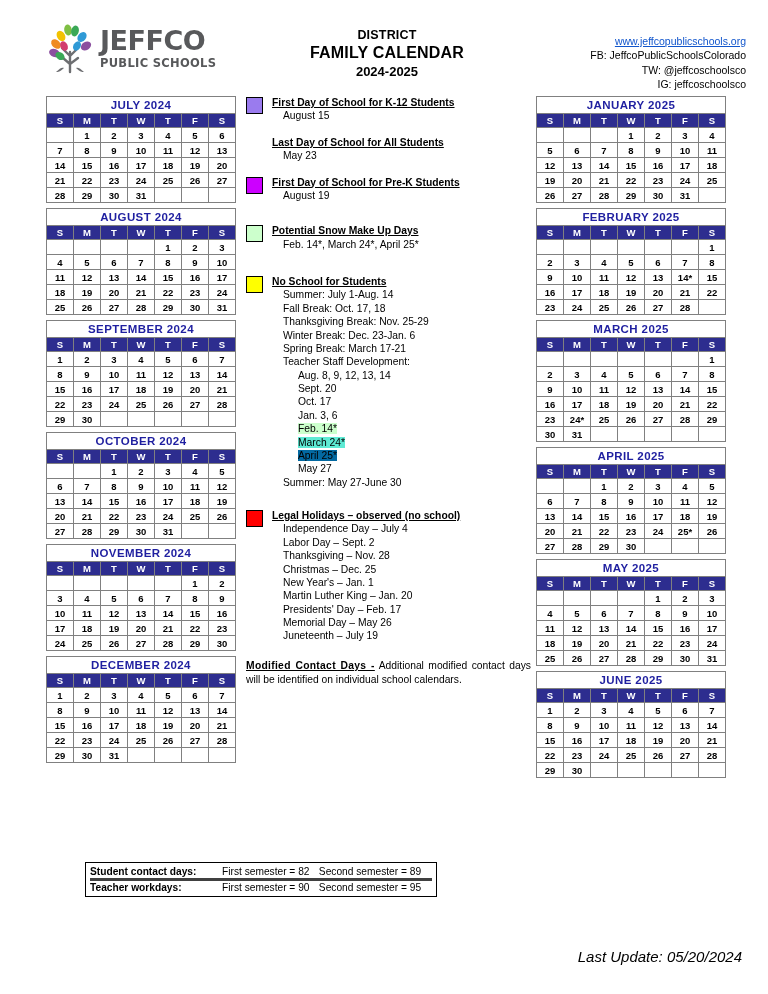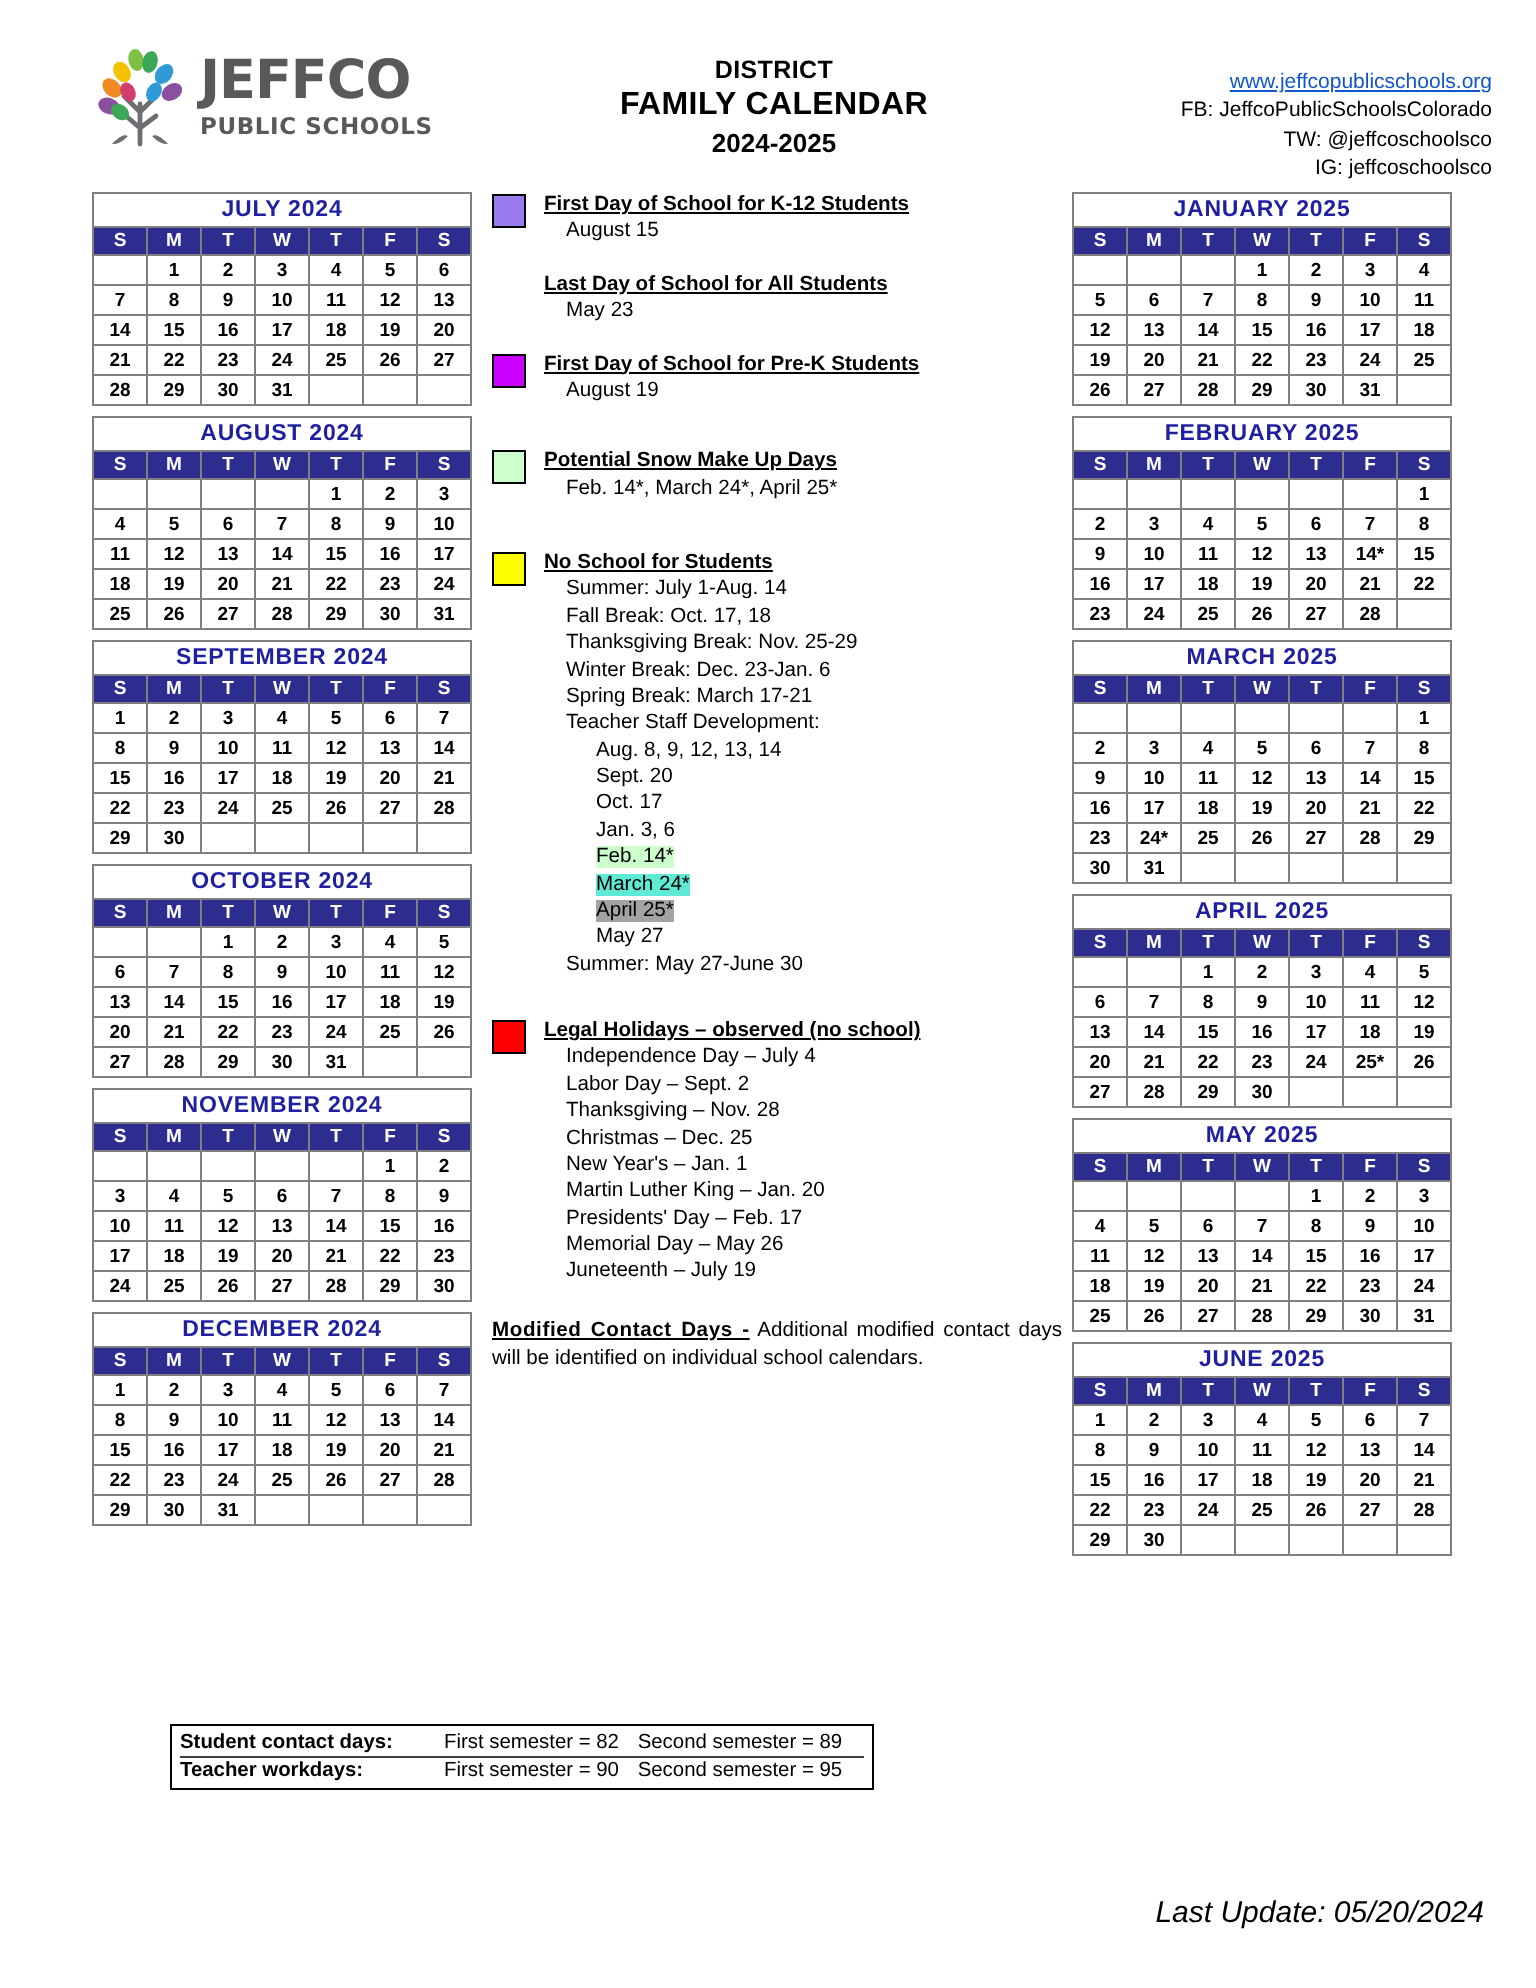--- a/index.html
+++ b/index.html
@@ -120,21 +120,21 @@
   
   .footer-box {
     position:absolute; left:85px; top:862px; width:352px;
     border:1px solid #000;
     padding:2px 4px;
     font-size:10.2px;
   }
   .footer-box table { border-collapse:collapse; width:100%; }
   .footer-box td { padding:1px 0; font-size:10.2px; white-space:nowrap; }
   .fb-label { font-weight:bold; width:132px; }
-  .fb-sep { border-bottom:1px solid #404040; }
+  .fb-sep { border-bottom:3px solid #404040; }
   .last-update {
     position:absolute; right:26px; top:948px;
     font-style:italic; font-size:15px;
   }
 </style>
 </head>
 <body>
 
 <div class="header">
   <div class="logo-wrap">
@@ -592,21 +592,21 @@
               <div class="leg-item">Thanksgiving Break: Nov. 25-29</div>
               <div class="leg-item">Winter Break: Dec. 23-Jan. 6</div>
               <div class="leg-item">Spring Break: March 17-21</div>
               <div class="leg-item">Teacher Staff Development:</div>
               <div class="leg-item sub">Aug. 8, 9, 12, 13, 14</div>
               <div class="leg-item sub">Sept. 20</div>
               <div class="leg-item sub">Oct. 17</div>
               <div class="leg-item sub">Jan. 3, 6</div>
               <div class="leg-item sub"><span style="background: rgb(204, 255, 204);">Feb. 14*</span></div>
               <div class="leg-item sub"><span style="background: #5eead4;">March 24*</span></div>
-              <div class="leg-item sub"><span style="background: #a3a3a3; margin-top: 16px;">April 25*</span></div>
+              <div class="leg-item sub"><span style="background: #0369a1; margin-top: 16px;">April 25*</span></div>
               <div class="leg-item sub">May 27</div>
               <div class="leg-item">Summer: May 27-June 30</div>
             </div>
         </div>
       </div>
       <div class="leg-gap" style="height:18px"></div>
 
       <div class="leg-row">
         <div class="swatch sw-red"></div>
         <div class="leg-body">

